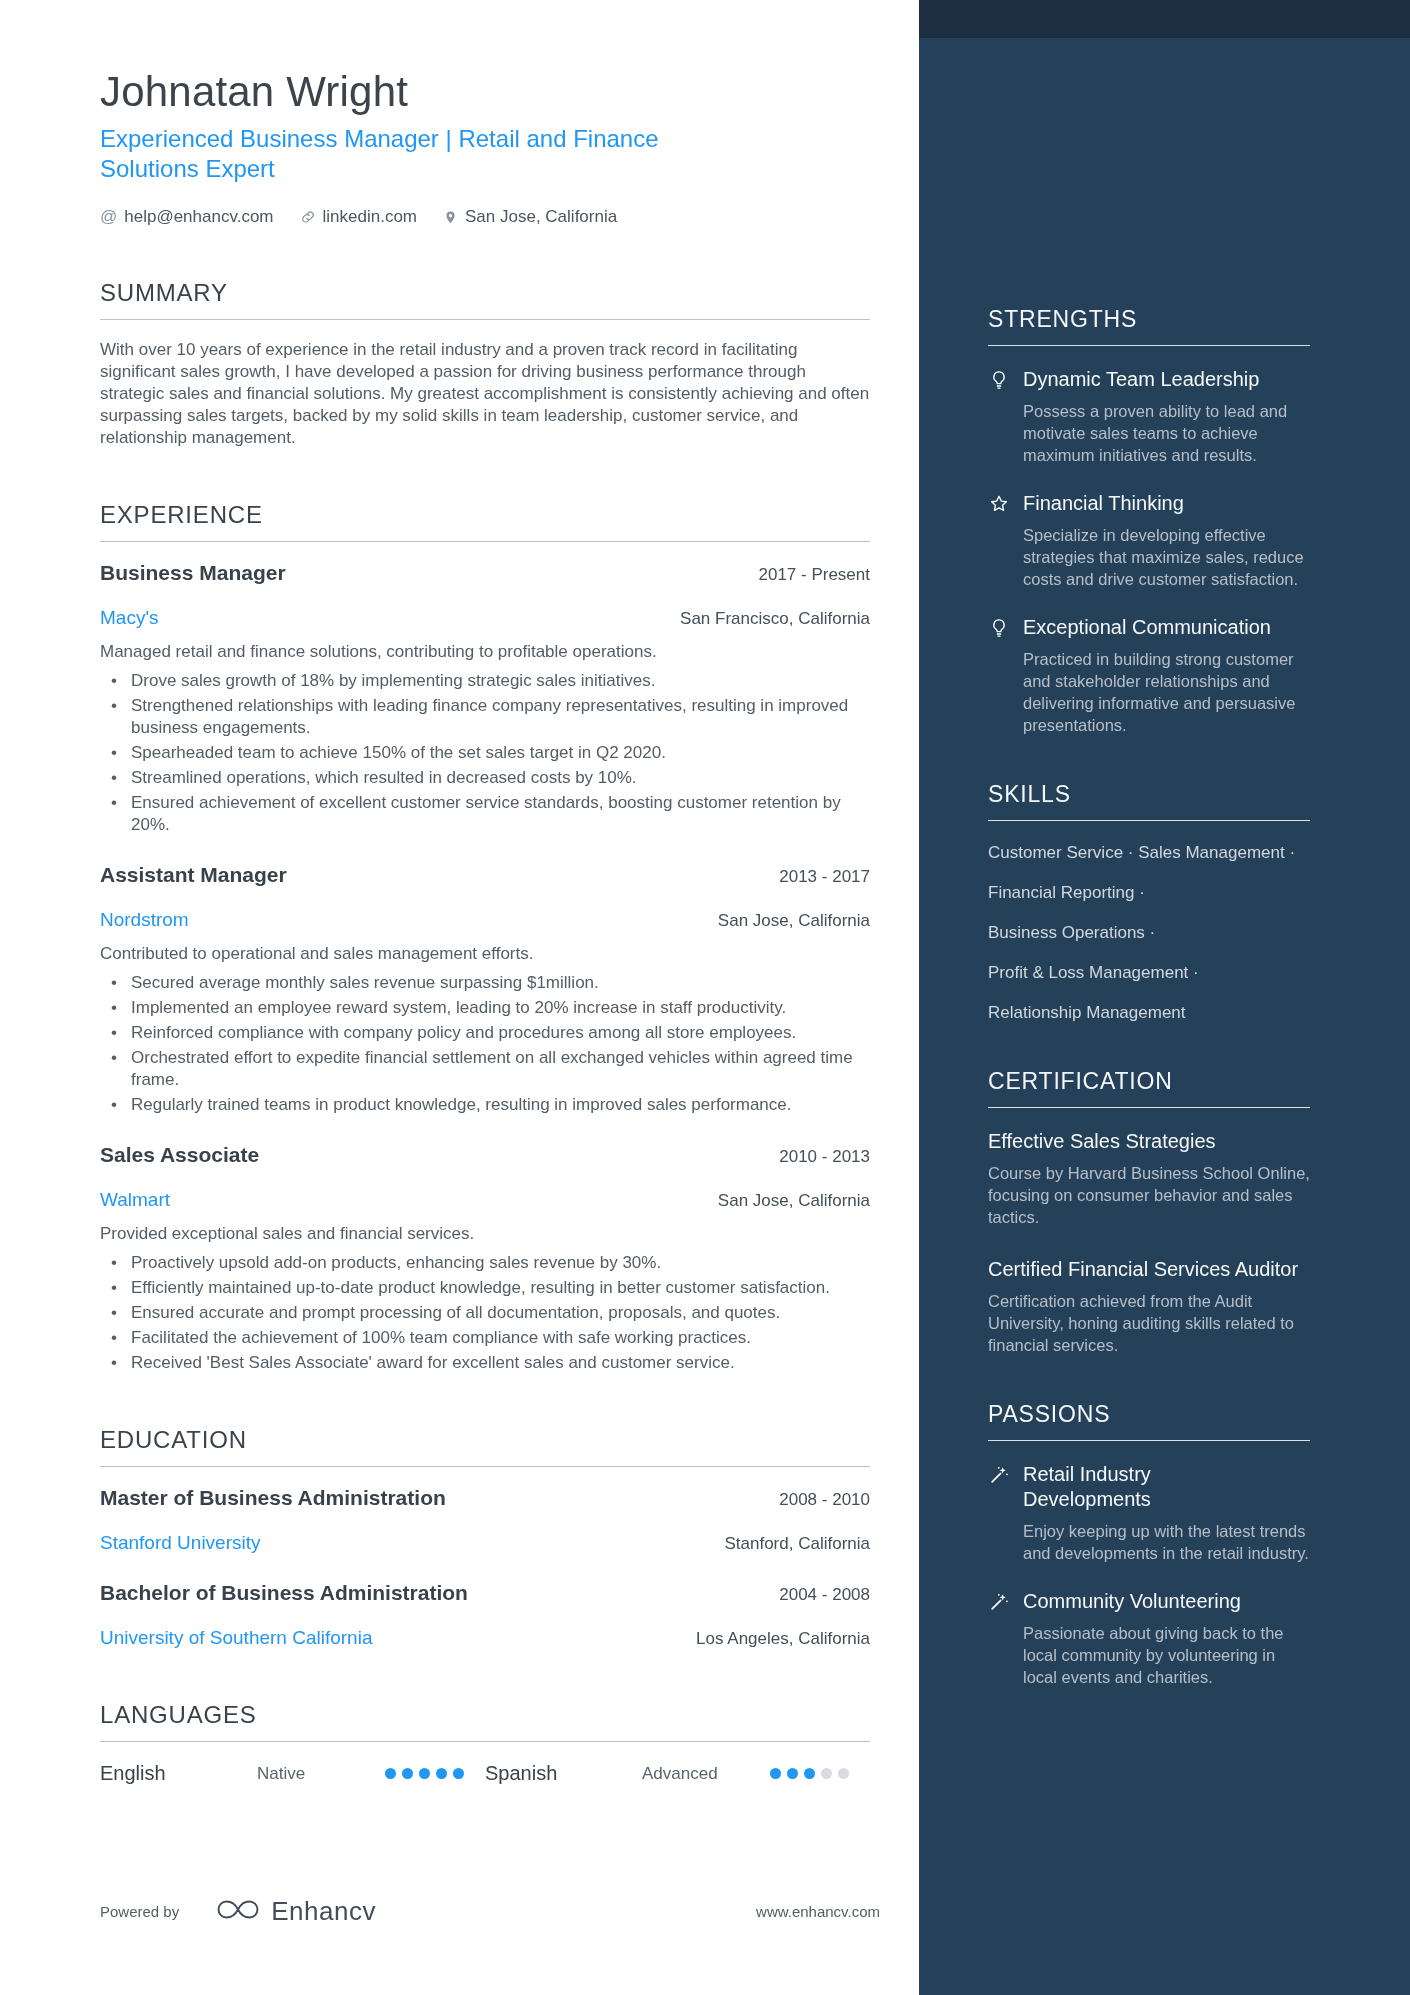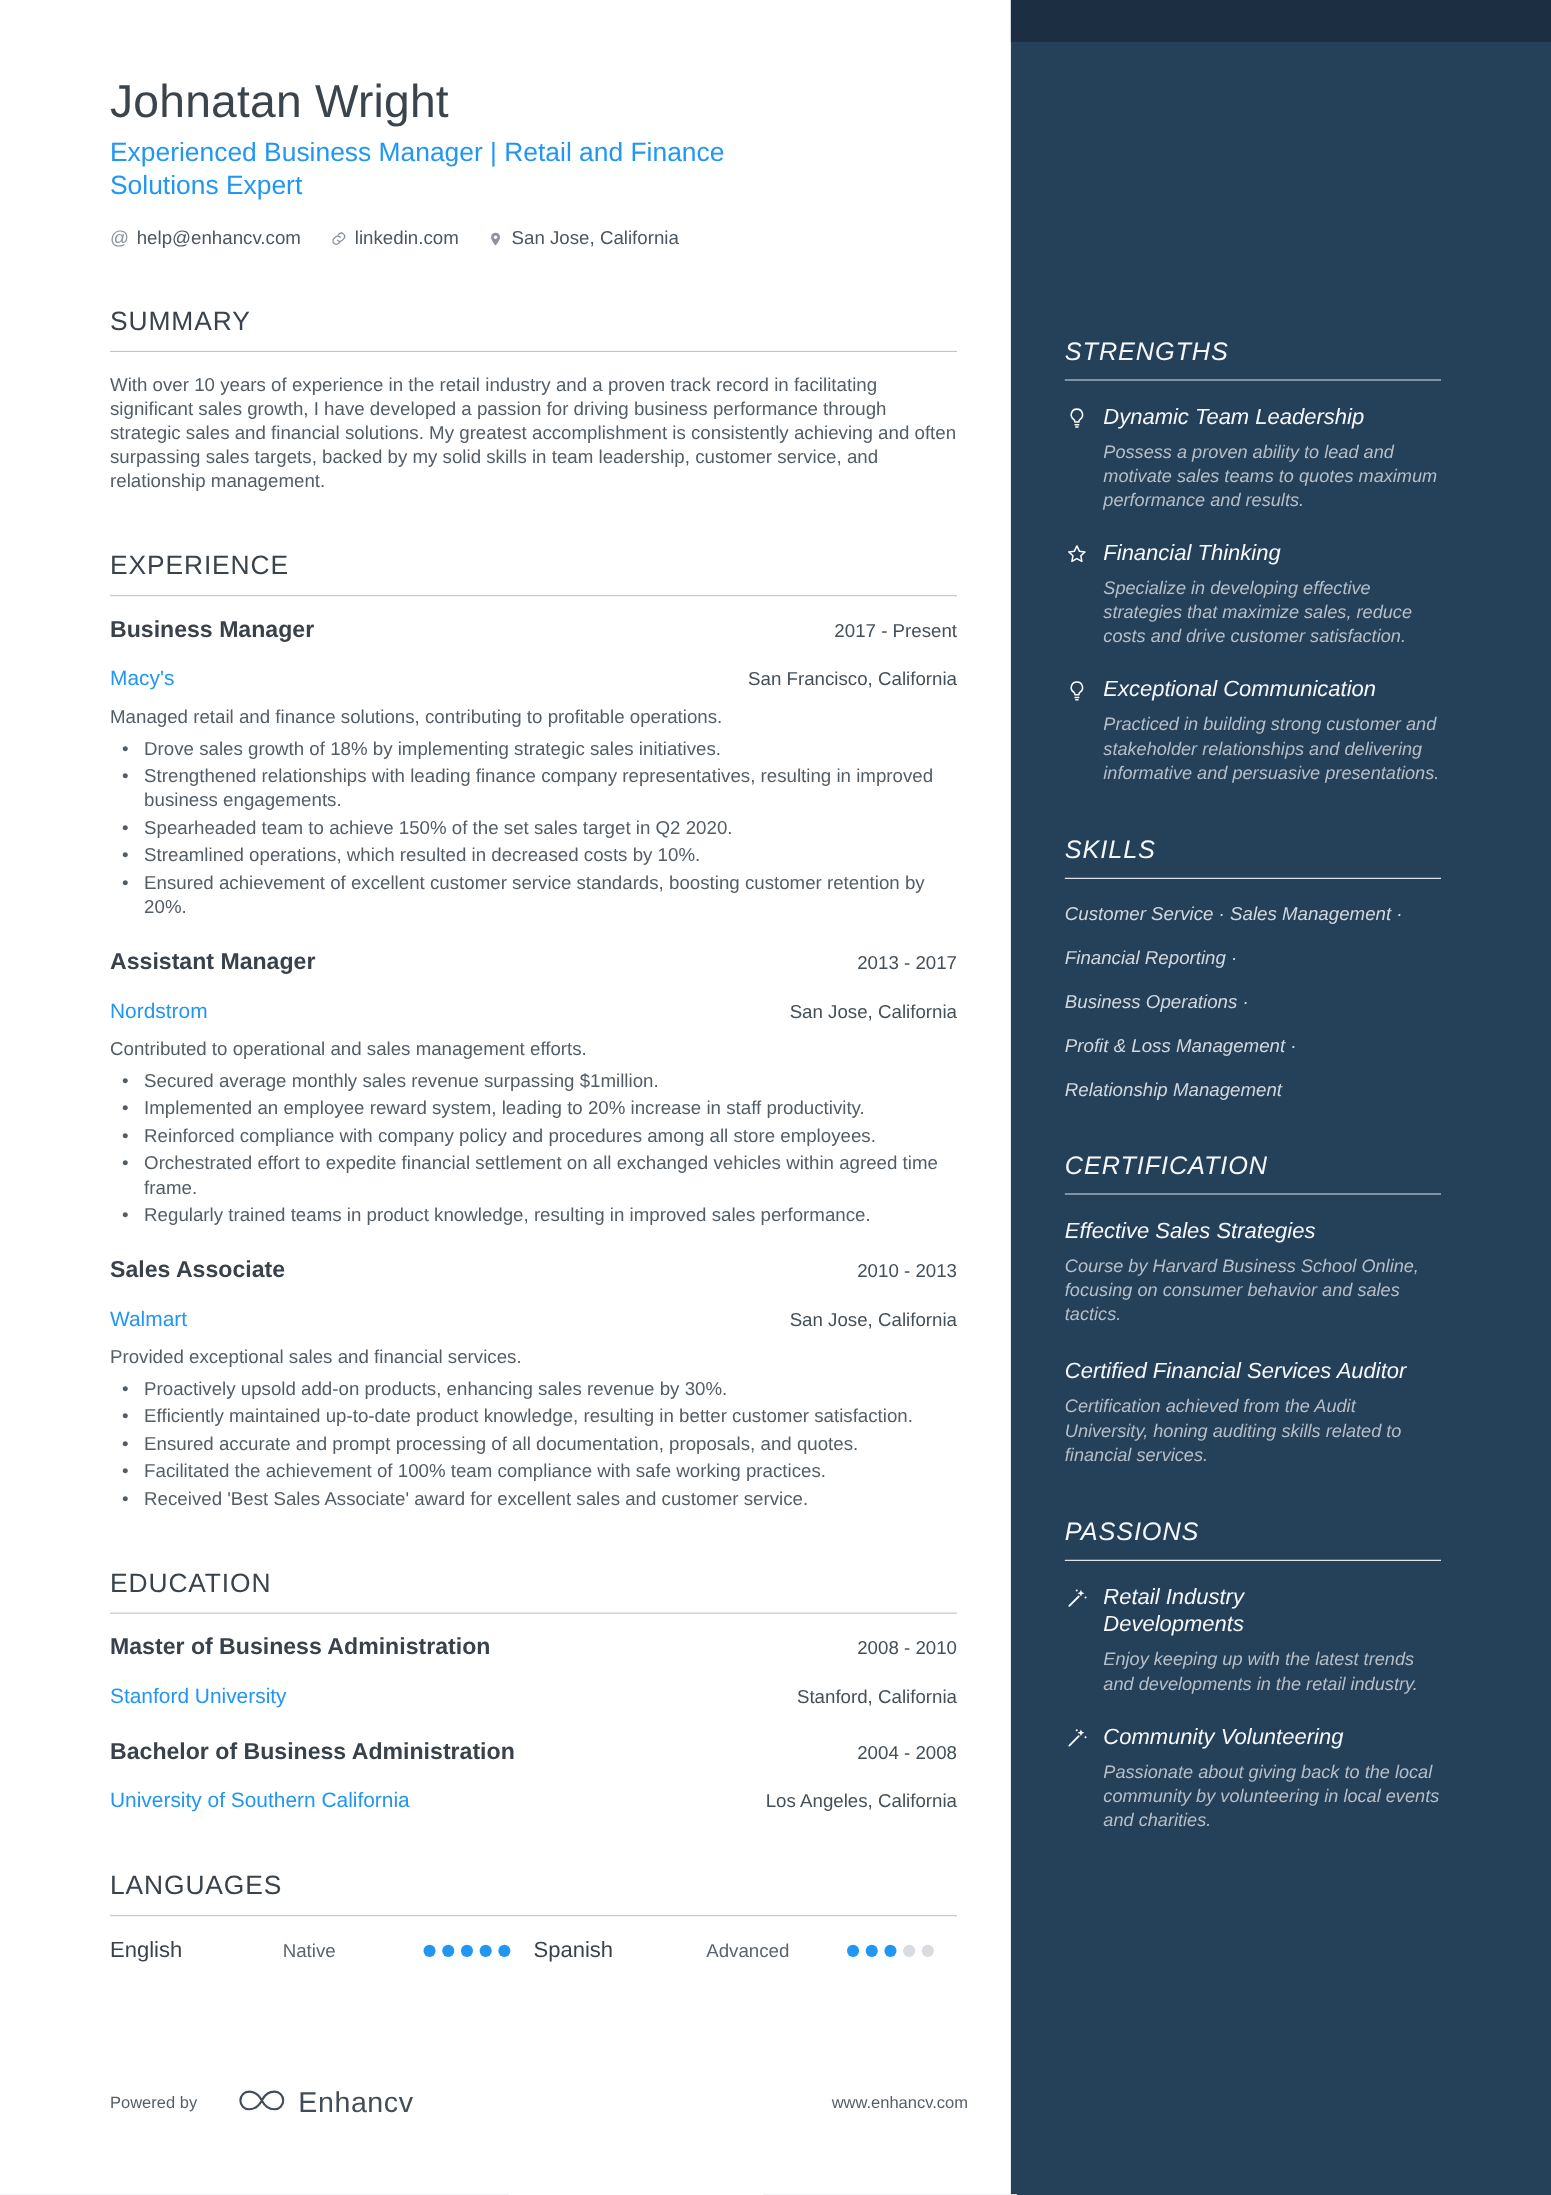--- a/index.html
+++ b/index.html
@@ -43,21 +43,21 @@
   .footer { position: absolute; left: 100px; bottom: 68px; width: 780px;
             display: flex; align-items: center; }
   .powered { font-size: 15px; color: #555e66; margin-right: 36px; }
   .brand-wrap { display: inline-flex; align-items: center; gap: 10px; }
   .brand { font-size: 26px; color: #434d57; font-weight: 400; letter-spacing: .5px; }
   .site-url { margin-left: auto; font-size: 15px; color: #555e66; text-decoration: none; text-align: center; }
   
   .sidebar { position: absolute; right: 0; top: 0; width: 491px; height: 100%;
              background: var(--sidebar-bg,#254059); }
   .side-band { height: 38px; background: var(--sidebar-band,#1b2e42); }
-  .side-content { padding: 268px 100px 0 49px; font-style: italic; }
+  .side-content { padding: 268px 100px 0 69px; }
   .aside-heading { font-size: 23px; letter-spacing: .8px; color: #f4f7f9; font-weight: 400;
                    padding-bottom: 12px; border-bottom: 1px solid rgba(255,255,255,.85); margin-bottom: 21px; }
   .aside-heading.gap { margin-top: 45px; }
   .aside-item { display: flex; gap: 13px; margin-bottom: 25px; }
   .ai-icon { flex: 0 0 22px; margin-top: 2px; }
   .ai-title { font-size: 20px; line-height: 25px; color: #f6f8fa; font-weight: 400; max-width: 252px; }
   .ai-text { margin-top: 8px; font-size: 16.5px; line-height: 22px; color: #b6bfc8; }
   .skill-line { font-size: 17px; line-height: 21px; color: #d2d8de; margin-bottom: 19px; }
   .cert { margin-bottom: 29px; }
   .cert-title { font-size: 20px; line-height: 25px; color: #f6f8fa; font-weight: 400; }
@@ -231,21 +231,21 @@
           <div class="aside-item">
     <span class="ai-icon"><svg viewBox="0 0 24 24" width="22" height="22">
                 <g fill="none" stroke="#ffffff" stroke-width="1.5" stroke-linecap="round" stroke-linejoin="round">
                   <path d="M12 3.2a5.6 5.6 0 0 0-3.2 10.2c.75.55 1.2 1.3 1.2 2.1v.5h4v-.5c0-.8.45-1.55 1.2-2.1A5.6 5.6 0 0 0 12 3.2z"></path>
                   <path d="M10.2 18.6h3.6"></path>
                   <path d="M10.9 20.9h2.2"></path>
                 </g>
               </svg></span>
     <span>
       <span class="ai-title" style="display:block">Dynamic Team Leadership</span>
-      <span class="ai-text" style="display:block">Possess a proven ability to lead and motivate sales teams to quotes maximum performance and results.</span>
+      <span class="ai-text" style="display:block">Possess a proven ability to lead and motivate sales teams to achieve maximum initiatives and results.</span>
     </span>
   </div>
           <div class="aside-item">
     <span class="ai-icon"><svg viewBox="0 0 24 24" width="22" height="22">
                 <path d="M12 3.6l2.47 5.2 5.53.7-4.1 3.9 1.05 5.5L12 16.2l-4.95 2.7 1.05-5.5L4 9.5l5.53-.7z" fill="none" stroke="#ffffff" stroke-width="1.5" stroke-linejoin="round"></path>
               </svg></span>
     <span>
       <span class="ai-title" style="display:block">Financial Thinking</span>
       <span class="ai-text" style="display:block">Specialize in developing effective strategies that maximize sales, reduce costs and drive customer satisfaction.</span>
     </span>

